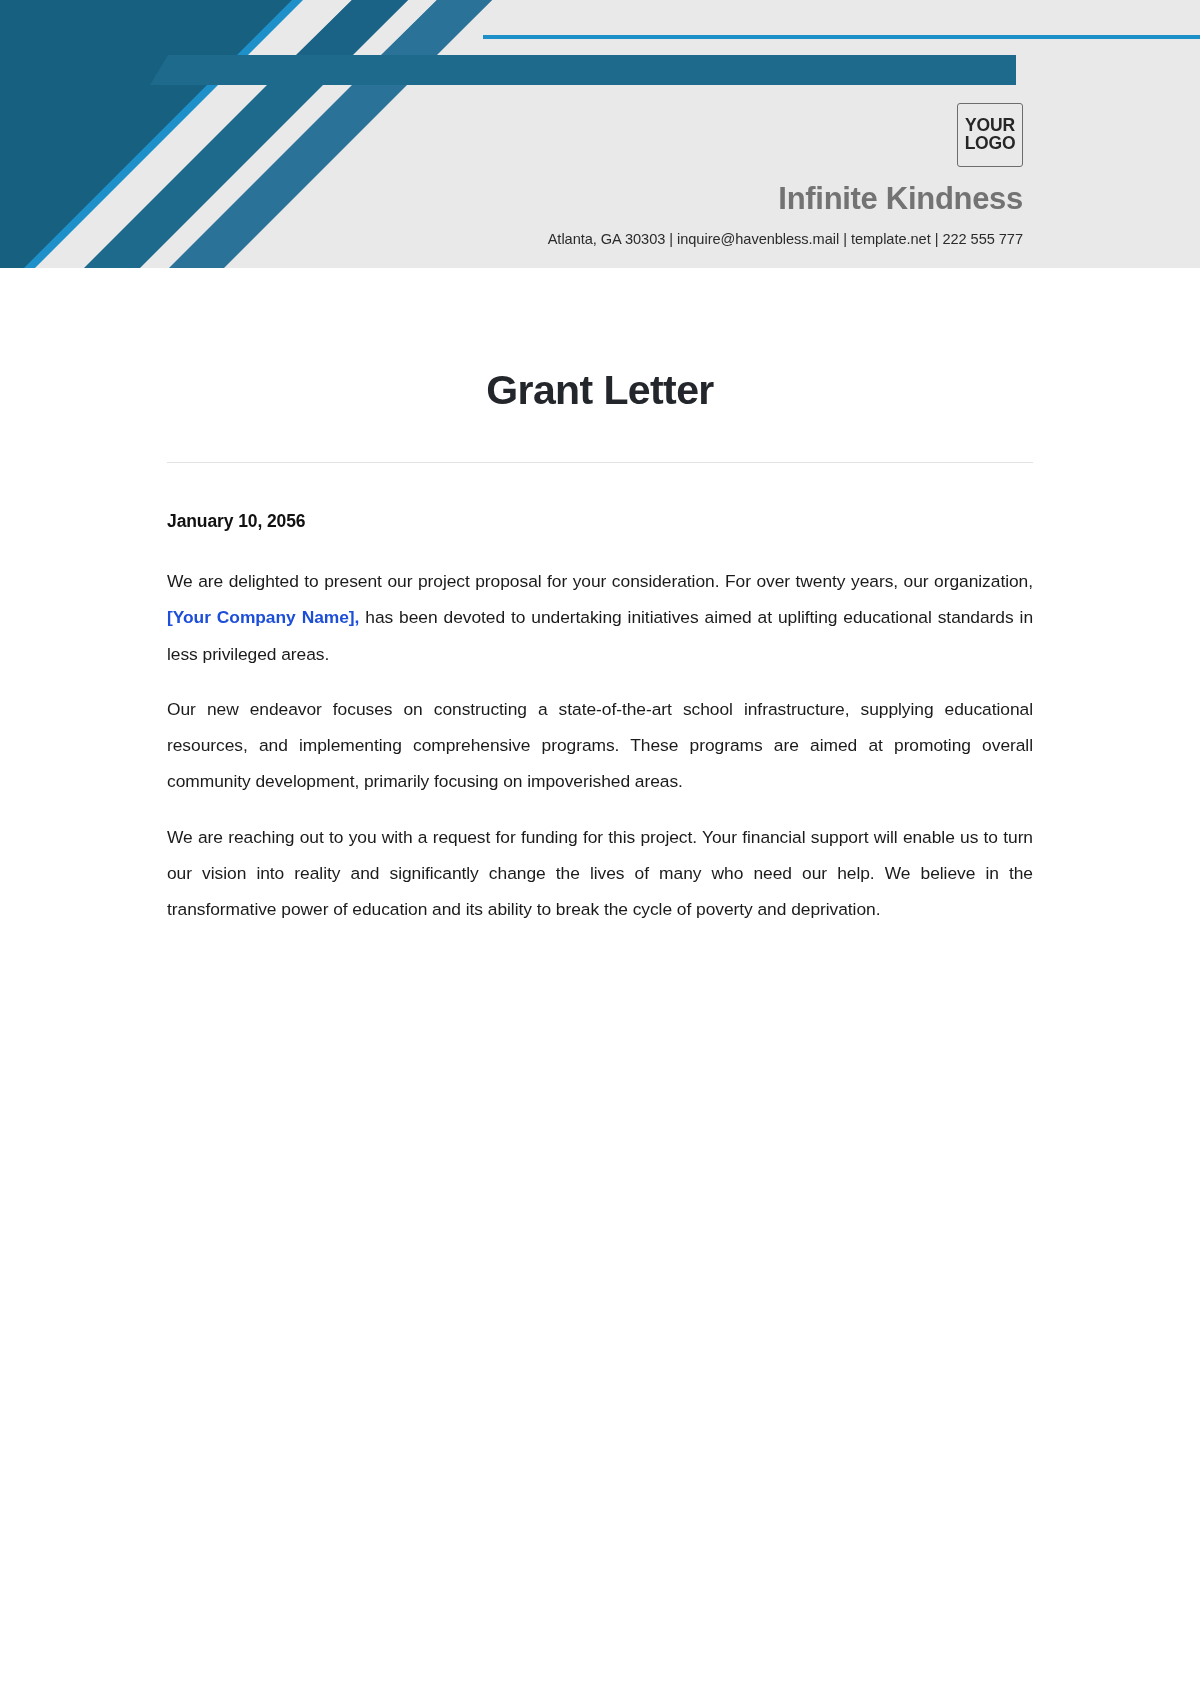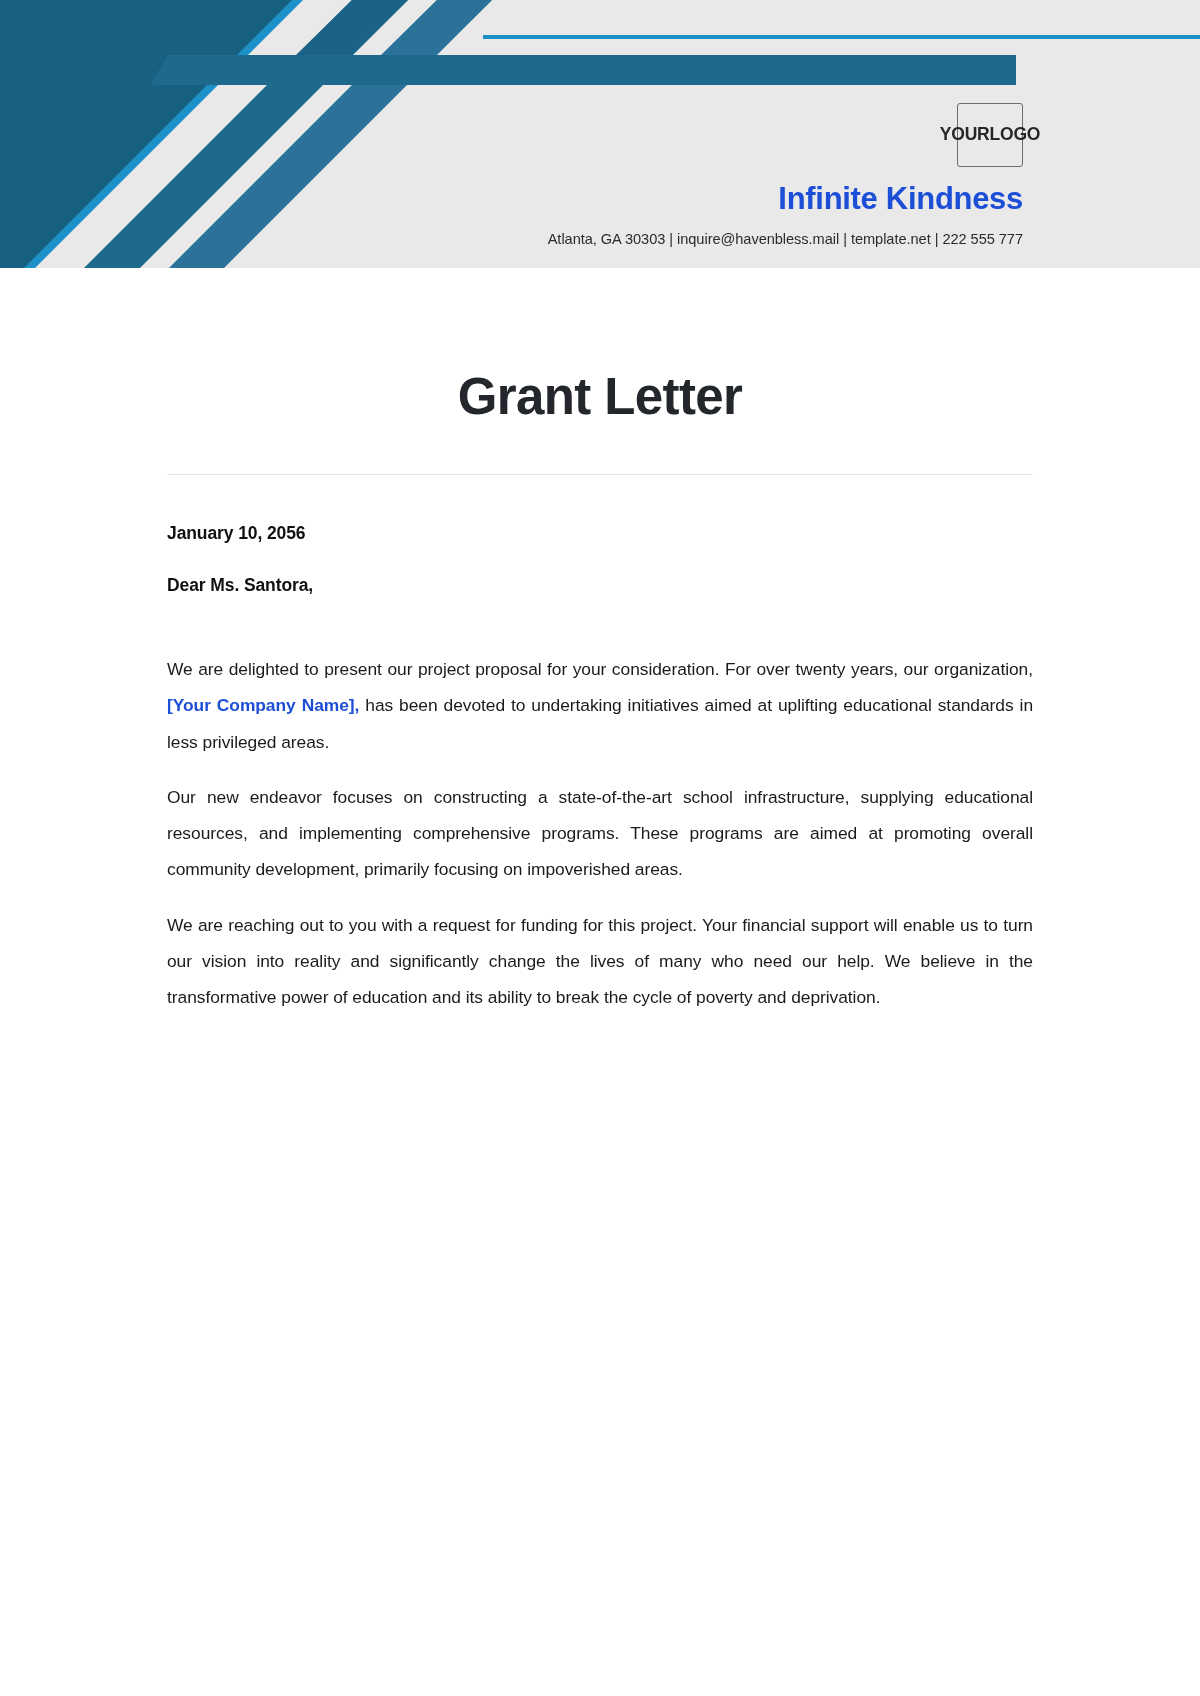--- a/index.html
+++ b/index.html
@@ -35,60 +35,60 @@
   .logo-box {
     position: absolute;
     right: 177px;
     top: 103px;
     width: 64px;
     height: 62px;
     border: 1.5px solid #6d6d6d;
     border-radius: 3px;
     background: #e9e9e9;
     display: flex;
-    flex-direction: row;
+    flex-direction: column;
     align-items: center;
     justify-content: center;
     line-height: 1.02;
   }
   .logo-box span {
     font-size: 17.5px;
     font-weight: 700;
     color: #262626;
     letter-spacing: -0.2px;
     font-family: "Liberation Sans", sans-serif;
   }
 
   .company-name {
     position: absolute;
     right: 177px;
     top: 181px;
     font-size: 31px;
     font-weight: 700;
-    color: #1d4ed8;
+    color: #737373;
     letter-spacing: -0.3px;
     white-space: nowrap;
   }
 
   .contact-line {
     position: absolute;
     right: 177px;
     top: 231px;
     font-size: 14.6px;
     font-weight: 400;
     color: #2b2b2b;
     white-space: nowrap;
     letter-spacing: -0.05px;
   }
 
   
   .doc-title {
     margin-top: 99px;
     text-align: center;
-    font-size: 51px;
+    font-size: 41px;
     font-weight: 700;
     color: #23262b;
     letter-spacing: -0.6px;
   }
 
   .title-rule {
     width: 866px;
     height: 1px;
     background: #e2e2e2;
     margin: 48px auto 0 auto;
@@ -174,21 +174,20 @@
 
 <div class="title-rule"></div>
 
 <div class="letter-body">
 
   <p class="meta-line meta-gap-lg">January 10, 2056</p>
 
 
 
 
-  <p class="meta-line meta-gap-xl">Dear Ms. Santora,</p>
 
   <p class="para">
     <span>We are delighted to present our project proposal for your consideration. For over twenty years, our organization, </span><b>[Your Company Name],</b><span> has been devoted to undertaking initiatives aimed at uplifting educational standards in less privileged areas.</span>
   </p>
 
   <p class="para">Our new endeavor focuses on constructing a state-of-the-art school infrastructure, supplying educational resources, and implementing comprehensive programs. These programs are aimed at promoting overall community development, primarily focusing on impoverished areas.</p>
 
   <p class="para">We are reaching out to you with a request for funding for this project. Your financial support will enable us to turn our vision into reality and significantly change the lives of many who need our help. We believe in the transformative power of education and its ability to break the cycle of poverty and deprivation.</p>
 
 

